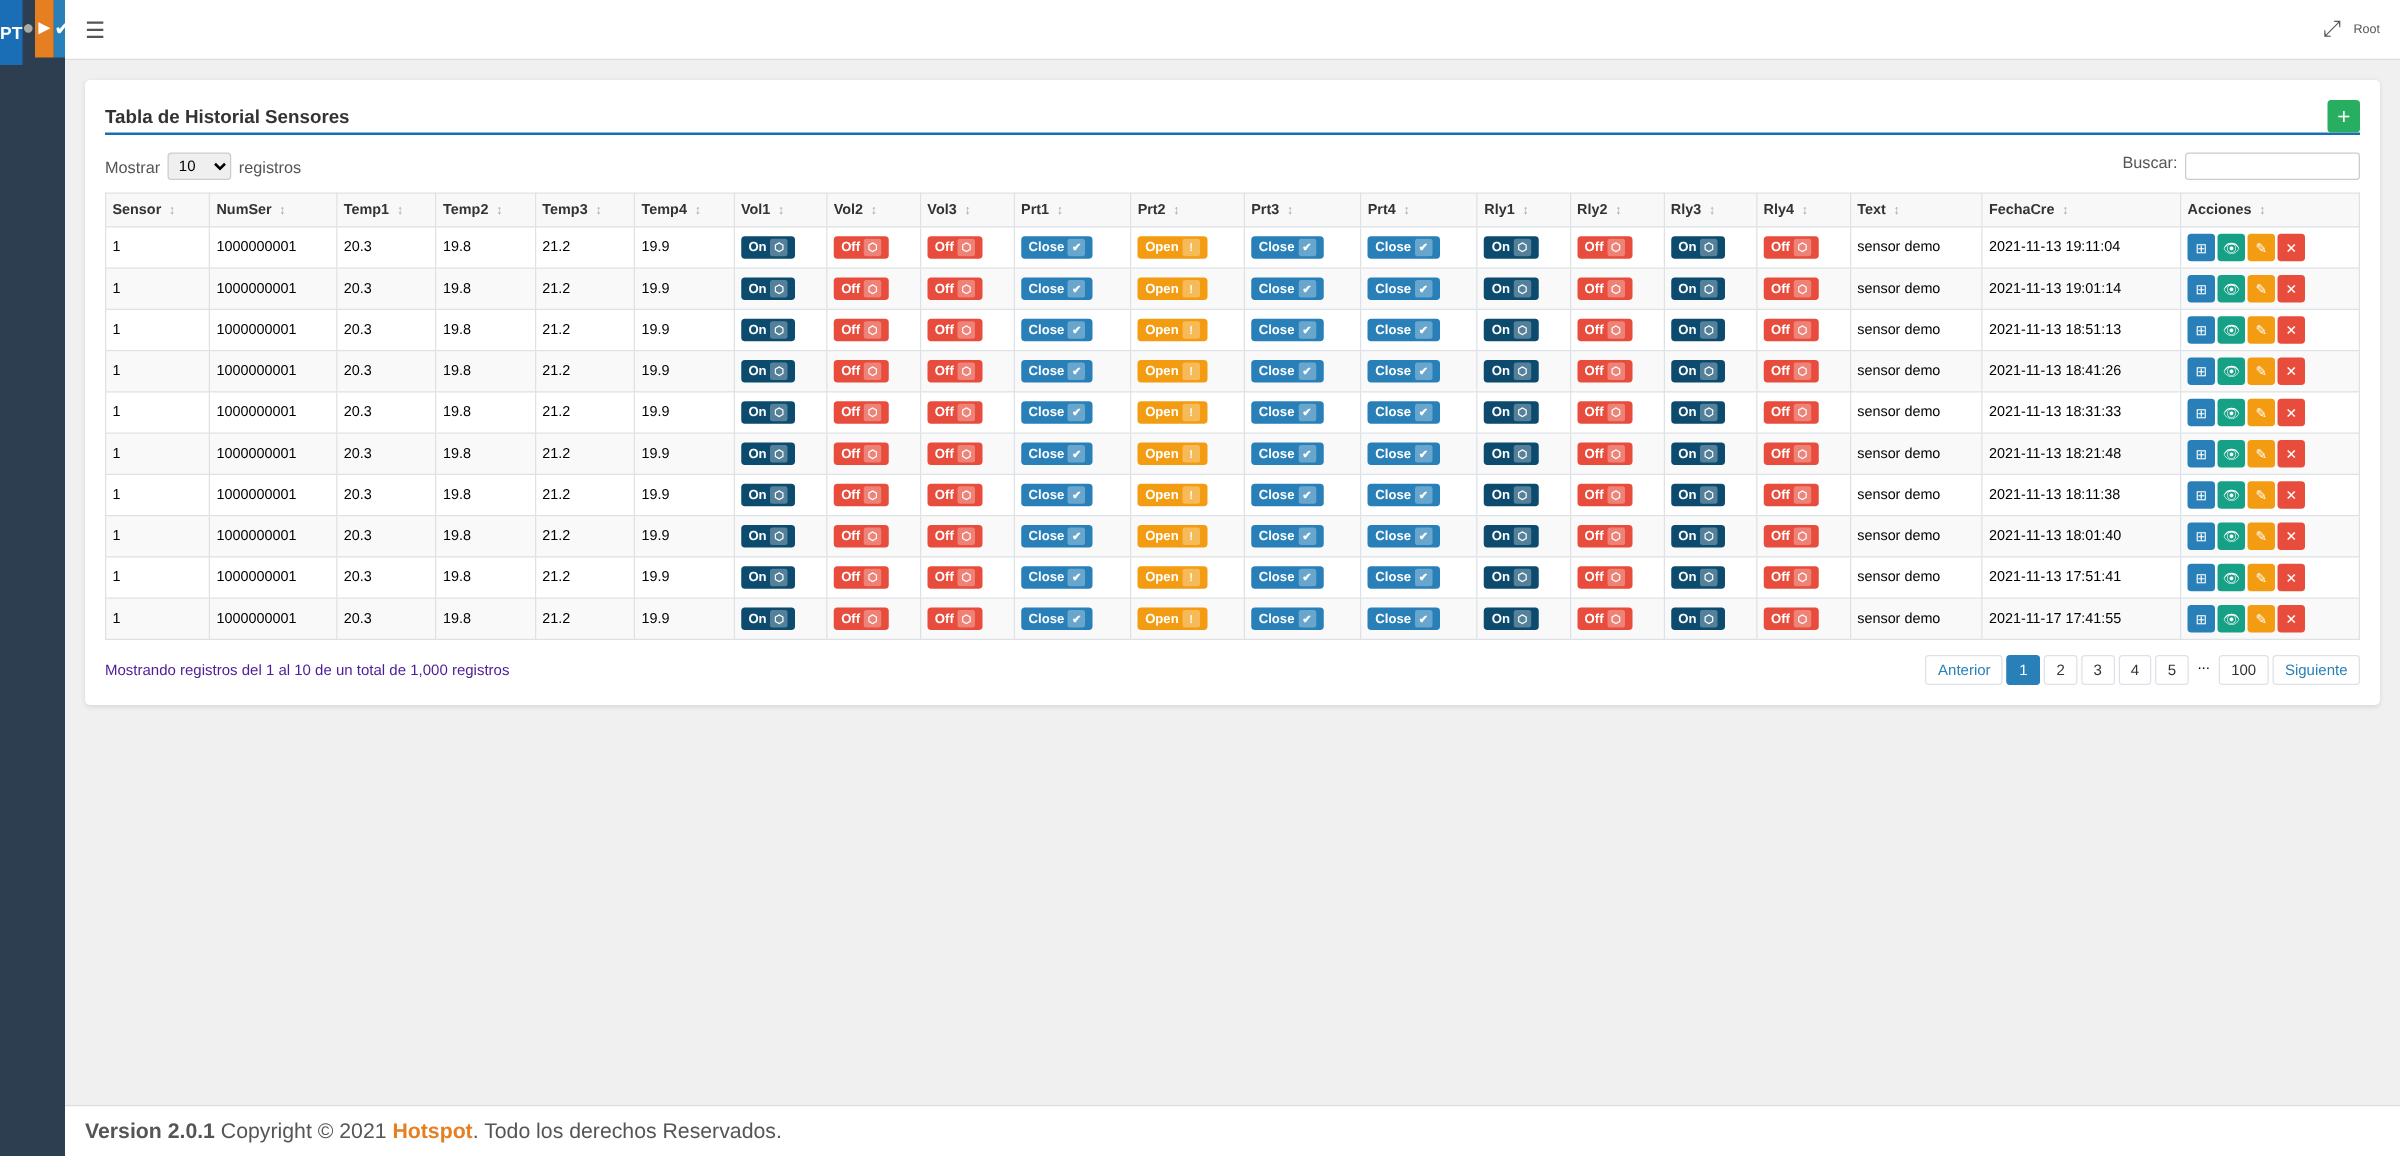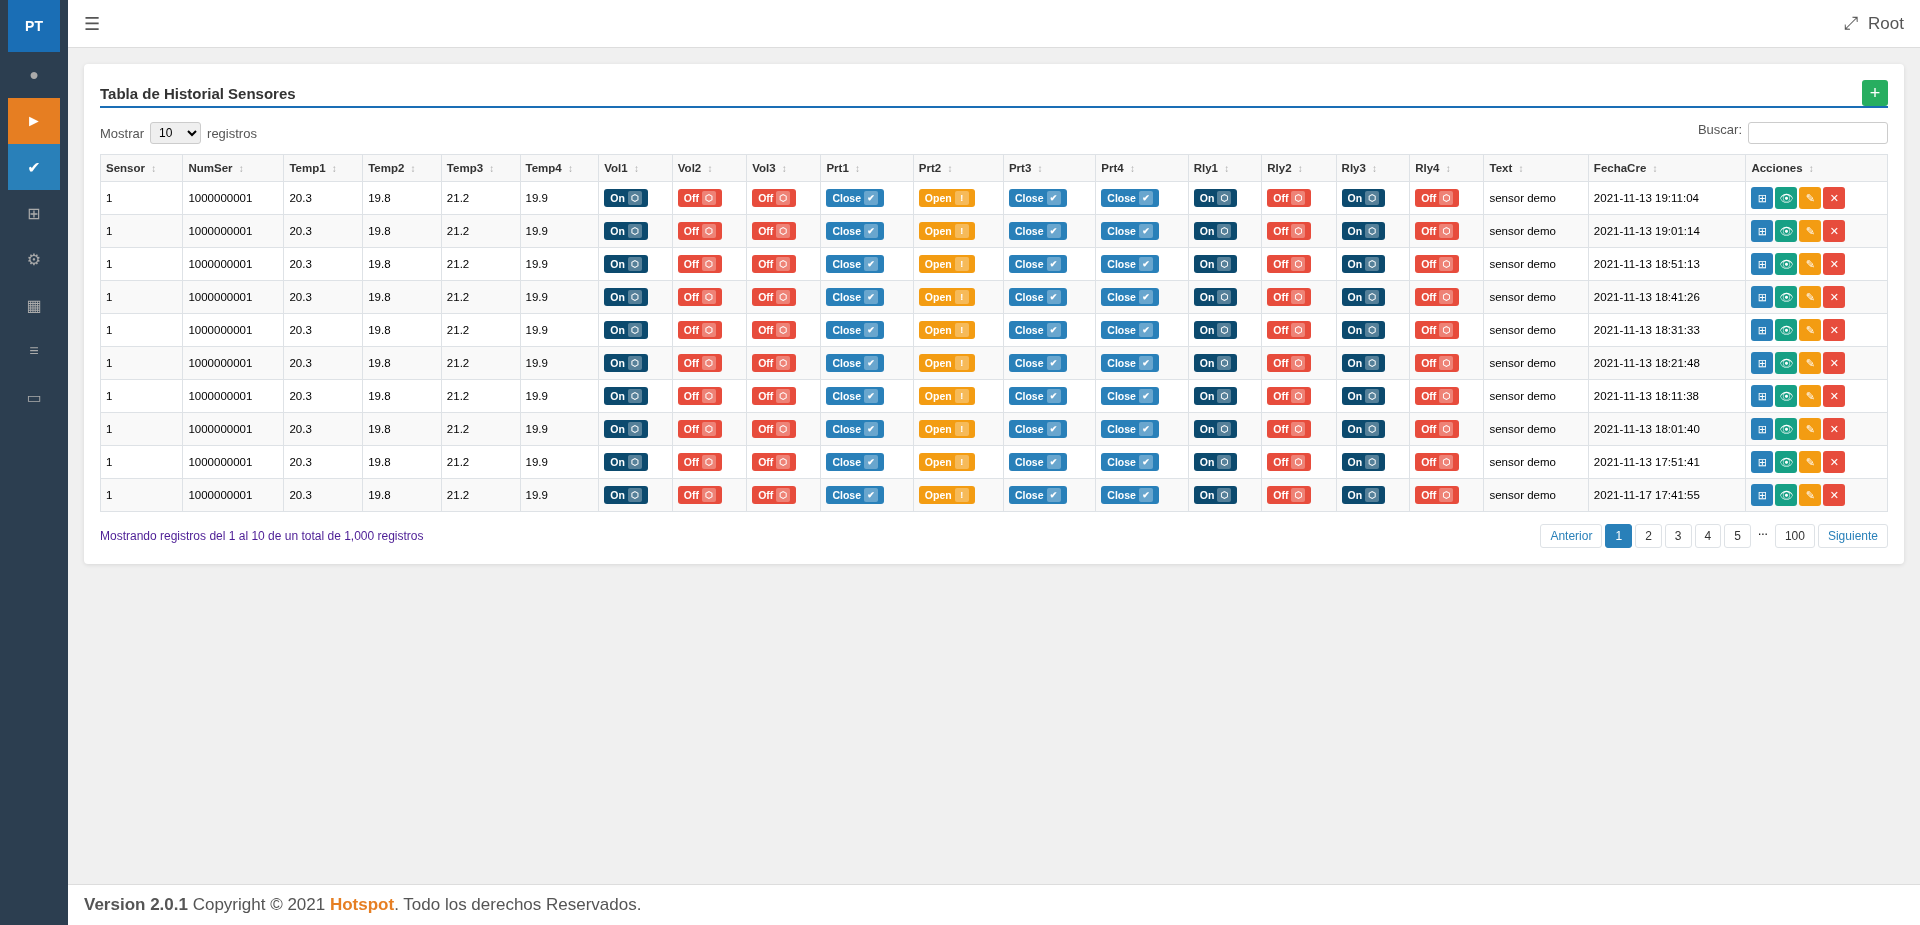--- a/index.html
+++ b/index.html
@@ -1,24 +1,23 @@
 <!DOCTYPE html>
 <html><head>
   <meta charset="utf-8">
   <style>
     * { box-sizing: border-box; margin: 0; padding: 0; }
     body { font-family: Arial, sans-serif; font-size: 12px; background: #f0f0f0; display: flex; height: 925px; overflow: hidden; }
 
     
     .sidebar {
-      width: 68px;
+      width: 52px;
       background: #2c3e50;
       display: flex;
-      flex-direction: column;
-      align-items: center;
+      flex-direction: row;
       padding-top: 0;
       flex-shrink: 0;
     }
     .sidebar-avatar {
       width: 52px;
       height: 52px;
       background: #1a6eb5;
       display: flex; align-items: center; justify-content: center;
       color: white; font-weight: bold; font-size: 14px;
     }
@@ -47,21 +46,21 @@
       height: 48px;
       background: white;
       display: flex;
       align-items: center;
       padding: 0 16px;
       border-bottom: 1px solid #ddd;
     }
     .topbar-hamburger { font-size: 18px; color: #555; cursor: pointer; margin-right: auto; }
     .topbar-actions { display: flex; align-items: center; gap: 10px; }
     .topbar-expand { font-size: 18px; color: #555; cursor: pointer; }
-    .topbar-user { color: #555; font-size: 17px; }
+    .topbar-user { color: #555; font-size: 10px; }
 
     
     .content {
       flex: 1;
       overflow-y: auto;
       padding: 16px;
     }
 
     
     .card {

